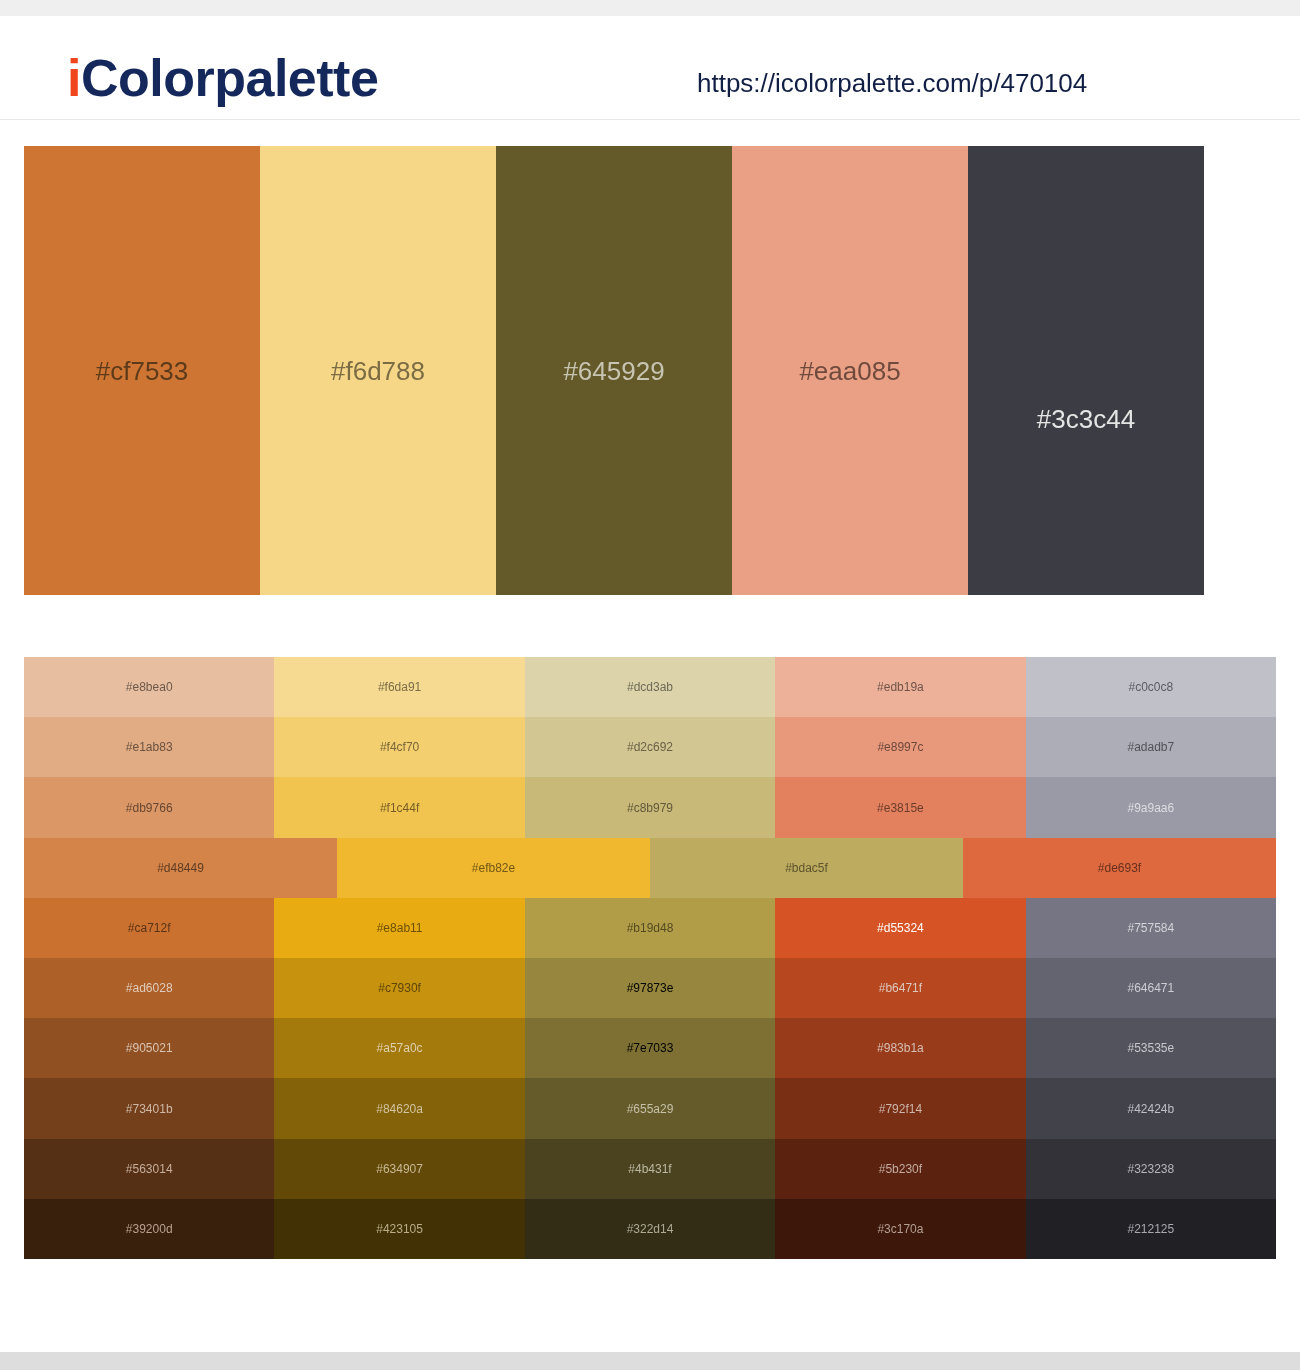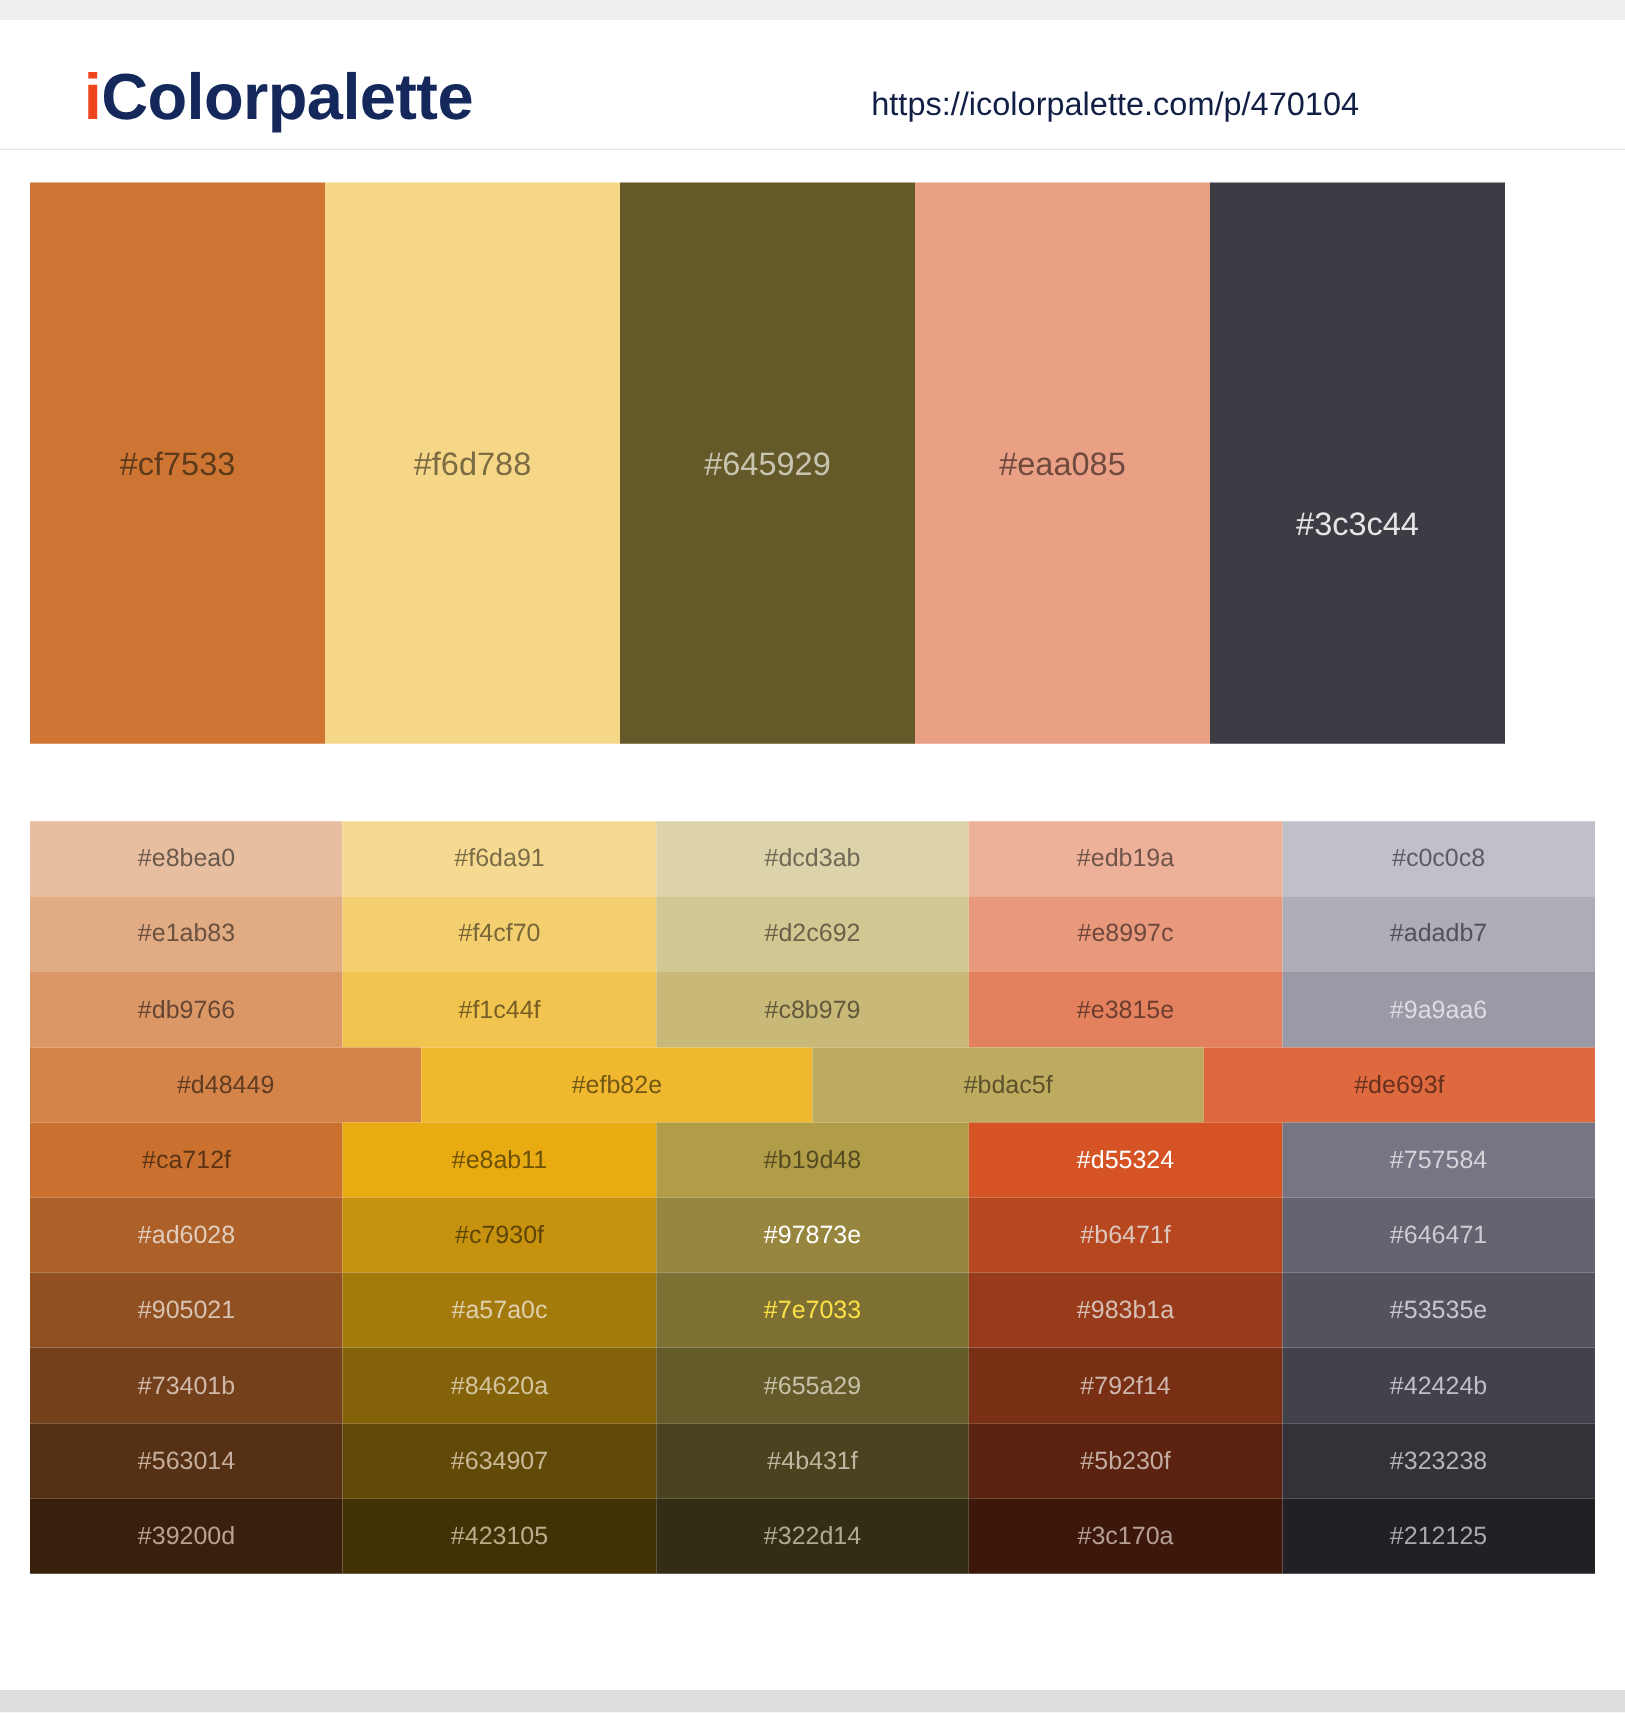--- a/index.html
+++ b/index.html
@@ -104,21 +104,21 @@
   .shade-cell {
     flex: 1 1 0;
     position: relative;
   }
   .shade-cell .hex {
     position: absolute;
     left: 0; right: 0;
     top: 50%;
     transform: translateY(-50%);
     text-align: center;
-    font-size: 20px;
+    font-size: 12px;
     line-height: 1;
     white-space: nowrap;
   }
 
   
   .bottom-band {
     position: absolute;
     left: 0;
     top: 1352px;
     width: 1300px;
@@ -242,38 +242,38 @@
         </div>
       </div>
       <div class="shade-row">
         <div class="shade-cell" style="background: rgb(173, 96, 40);">
           <div class="hex" style="color: rgb(224, 205, 189);">#ad6028</div>
         </div>
         <div class="shade-cell" style="background: rgb(199, 147, 15);">
           <div class="hex" style="color: rgb(94, 69, 7);">#c7930f</div>
         </div>
         <div class="shade-cell" style="background: rgb(151, 135, 62);">
-          <div class="hex" style="color: #ffffff;">#97873e</div>
+          <div class="hex" style="color: #000000;">#97873e</div>
         </div>
         <div class="shade-cell" style="background: rgb(182, 71, 31);">
           <div class="hex" style="color: rgb(221, 200, 191);">#b6471f</div>
         </div>
         <div class="shade-cell" style="background: rgb(100, 100, 113);">
           <div class="hex" style="color: rgb(205, 205, 211);">#646471</div>
         </div>
       </div>
       <div class="shade-row">
         <div class="shade-cell" style="background: rgb(144, 80, 33);">
           <div class="hex" style="color: rgb(216, 195, 179);">#905021</div>
         </div>
         <div class="shade-cell" style="background: rgb(165, 122, 12);">
           <div class="hex" style="color: rgb(222, 208, 174);">#a57a0c</div>
         </div>
         <div class="shade-cell" style="background: rgb(126, 112, 51);">
-          <div class="hex" style="color: #fde047; text-align: center;">#7e7033</div>
+          <div class="hex" style="color: #000000; text-align: center;">#7e7033</div>
         </div>
         <div class="shade-cell" style="background: rgb(152, 59, 26);">
           <div class="hex" style="color: rgb(214, 191, 181);">#983b1a</div>
         </div>
         <div class="shade-cell" style="background: rgb(83, 83, 94);">
           <div class="hex" style="color: rgb(199, 199, 205);">#53535e</div>
         </div>
       </div>
       <div class="shade-row">
         <div class="shade-cell" style="background: rgb(115, 64, 27);">

